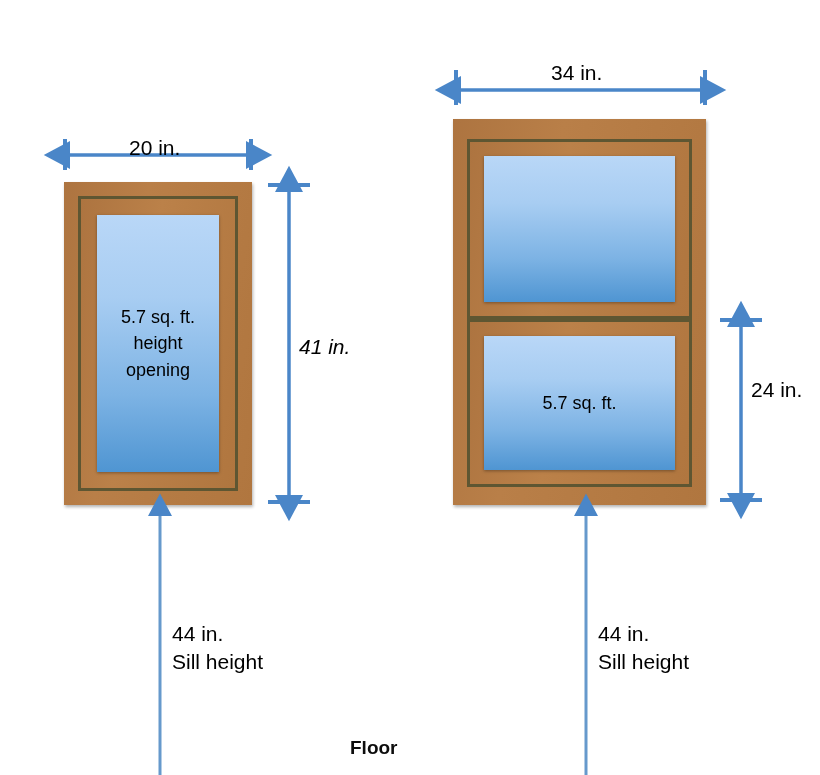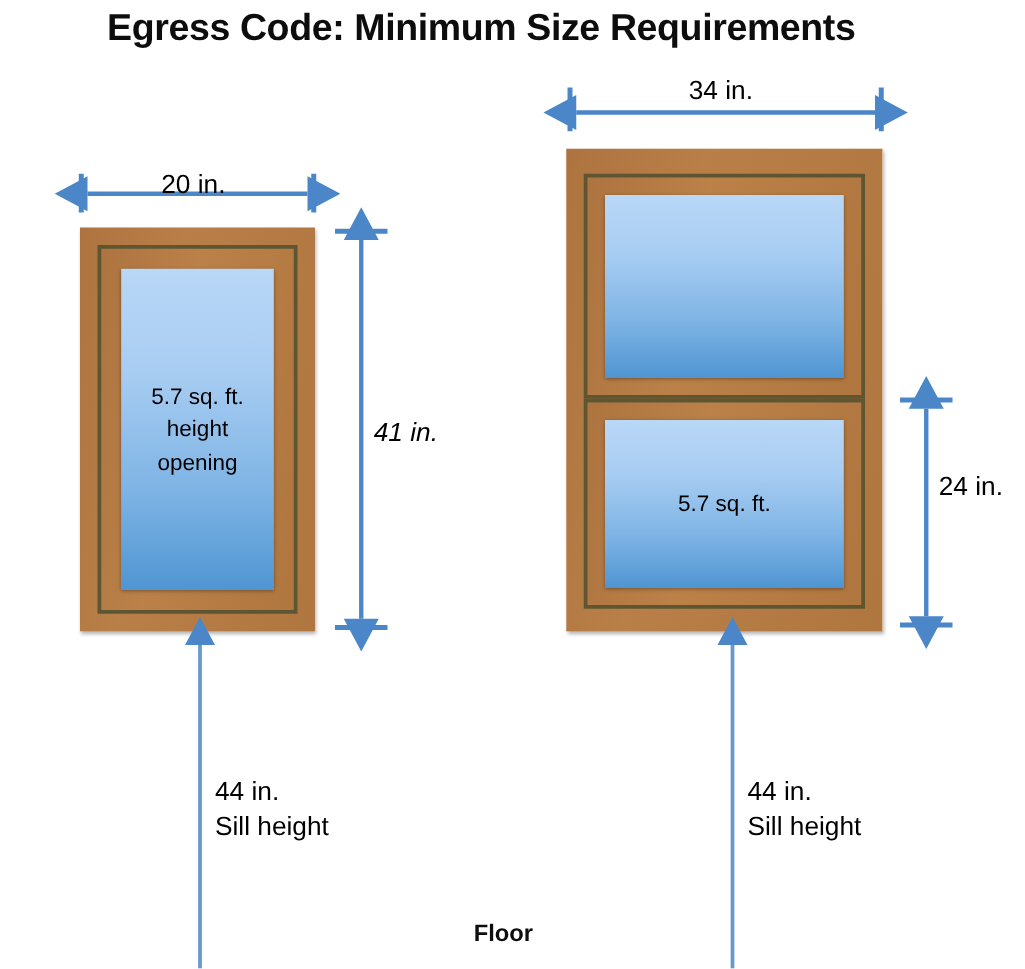--- a/index.html
+++ b/index.html
@@ -79,29 +79,27 @@
   }
   .dim-label.two-line {
     line-height: 1.35;
   }
   .floor-label {
     position: absolute;
     font-size: 19px;
     font-weight: bold;
     color: #0d0d0d;
     white-space: nowrap;
-    margin-left: 29px;
   }
 </style>
 </head>
 <body>
 
 <div id="stage">
 
-  <div class="title">Egress Code: Minimum Size Requirements</div>
 
   <div class="window-frame" style="left:64px; top:182px; width:188px; height:323px;">
     <div class="sash" style="left:14px; top:14px; width:160px; height:295px;">
       <div class="glass" style="left:16px; top:16px; right:16px; bottom:16px;">
         <div class="glass-label">
           <span>5.7 sq. ft.</span><br>
           <span>height</span><br>
           <span>opening</span>
         </div>
       </div>

